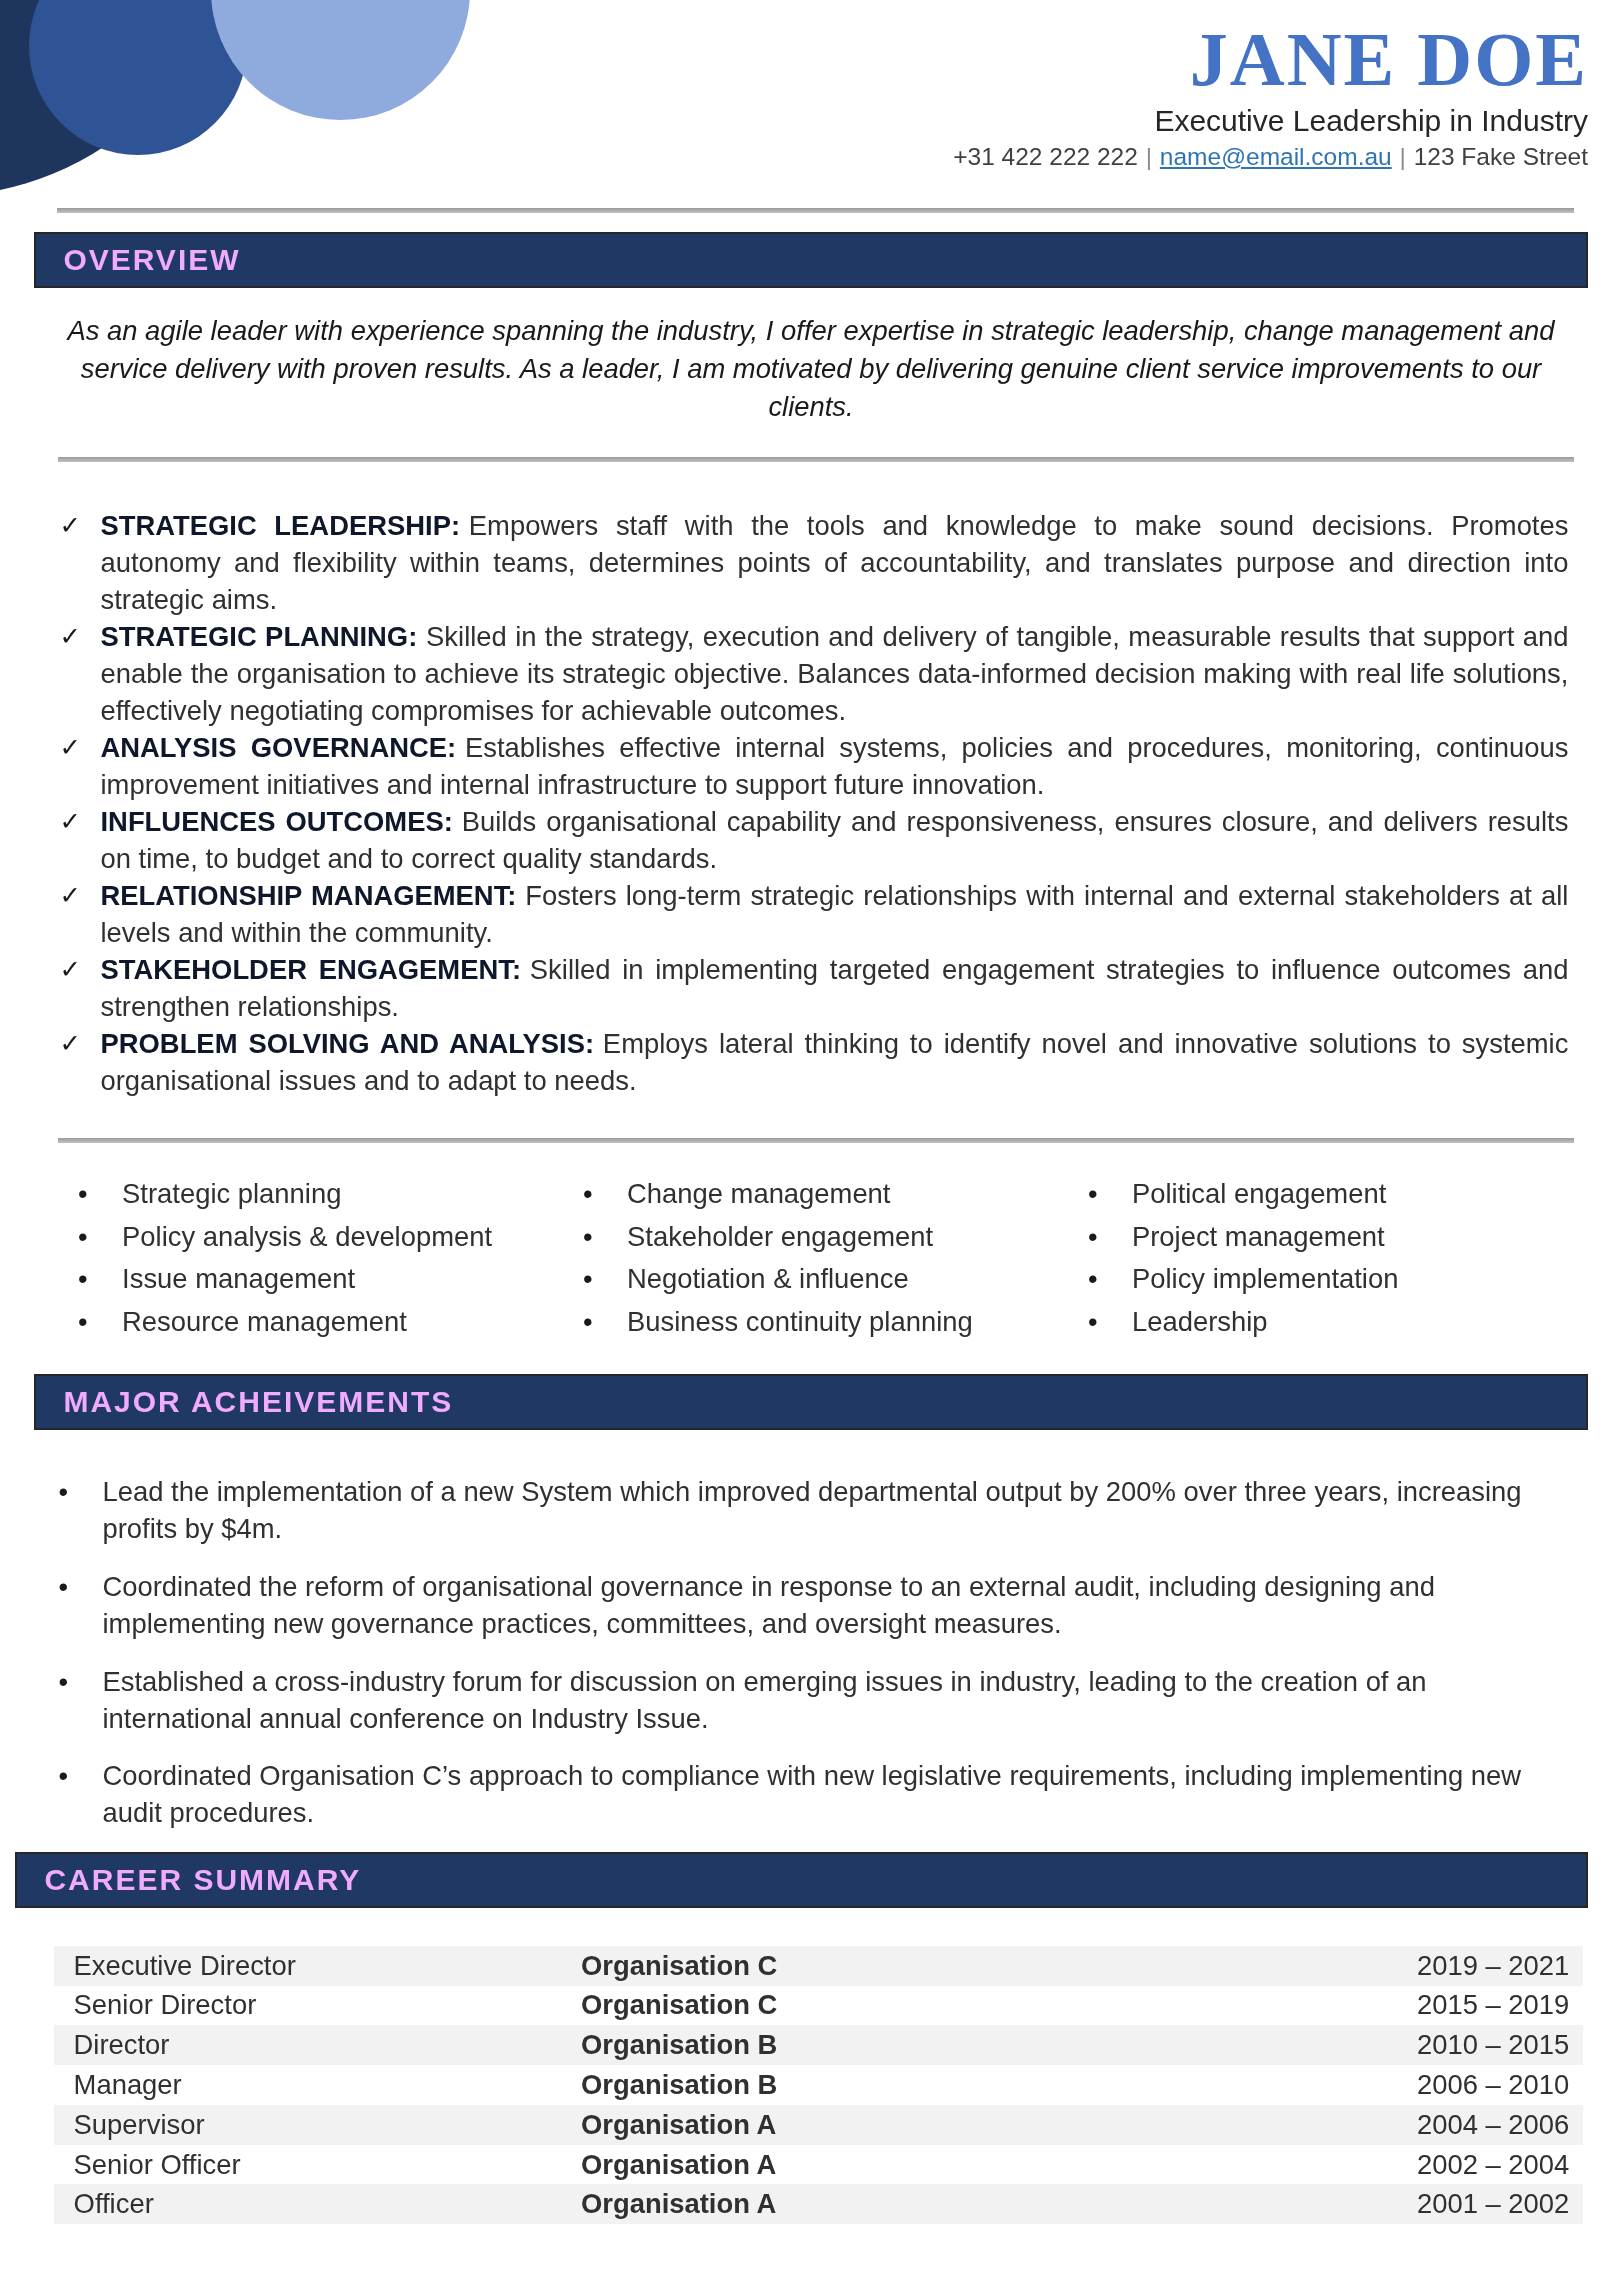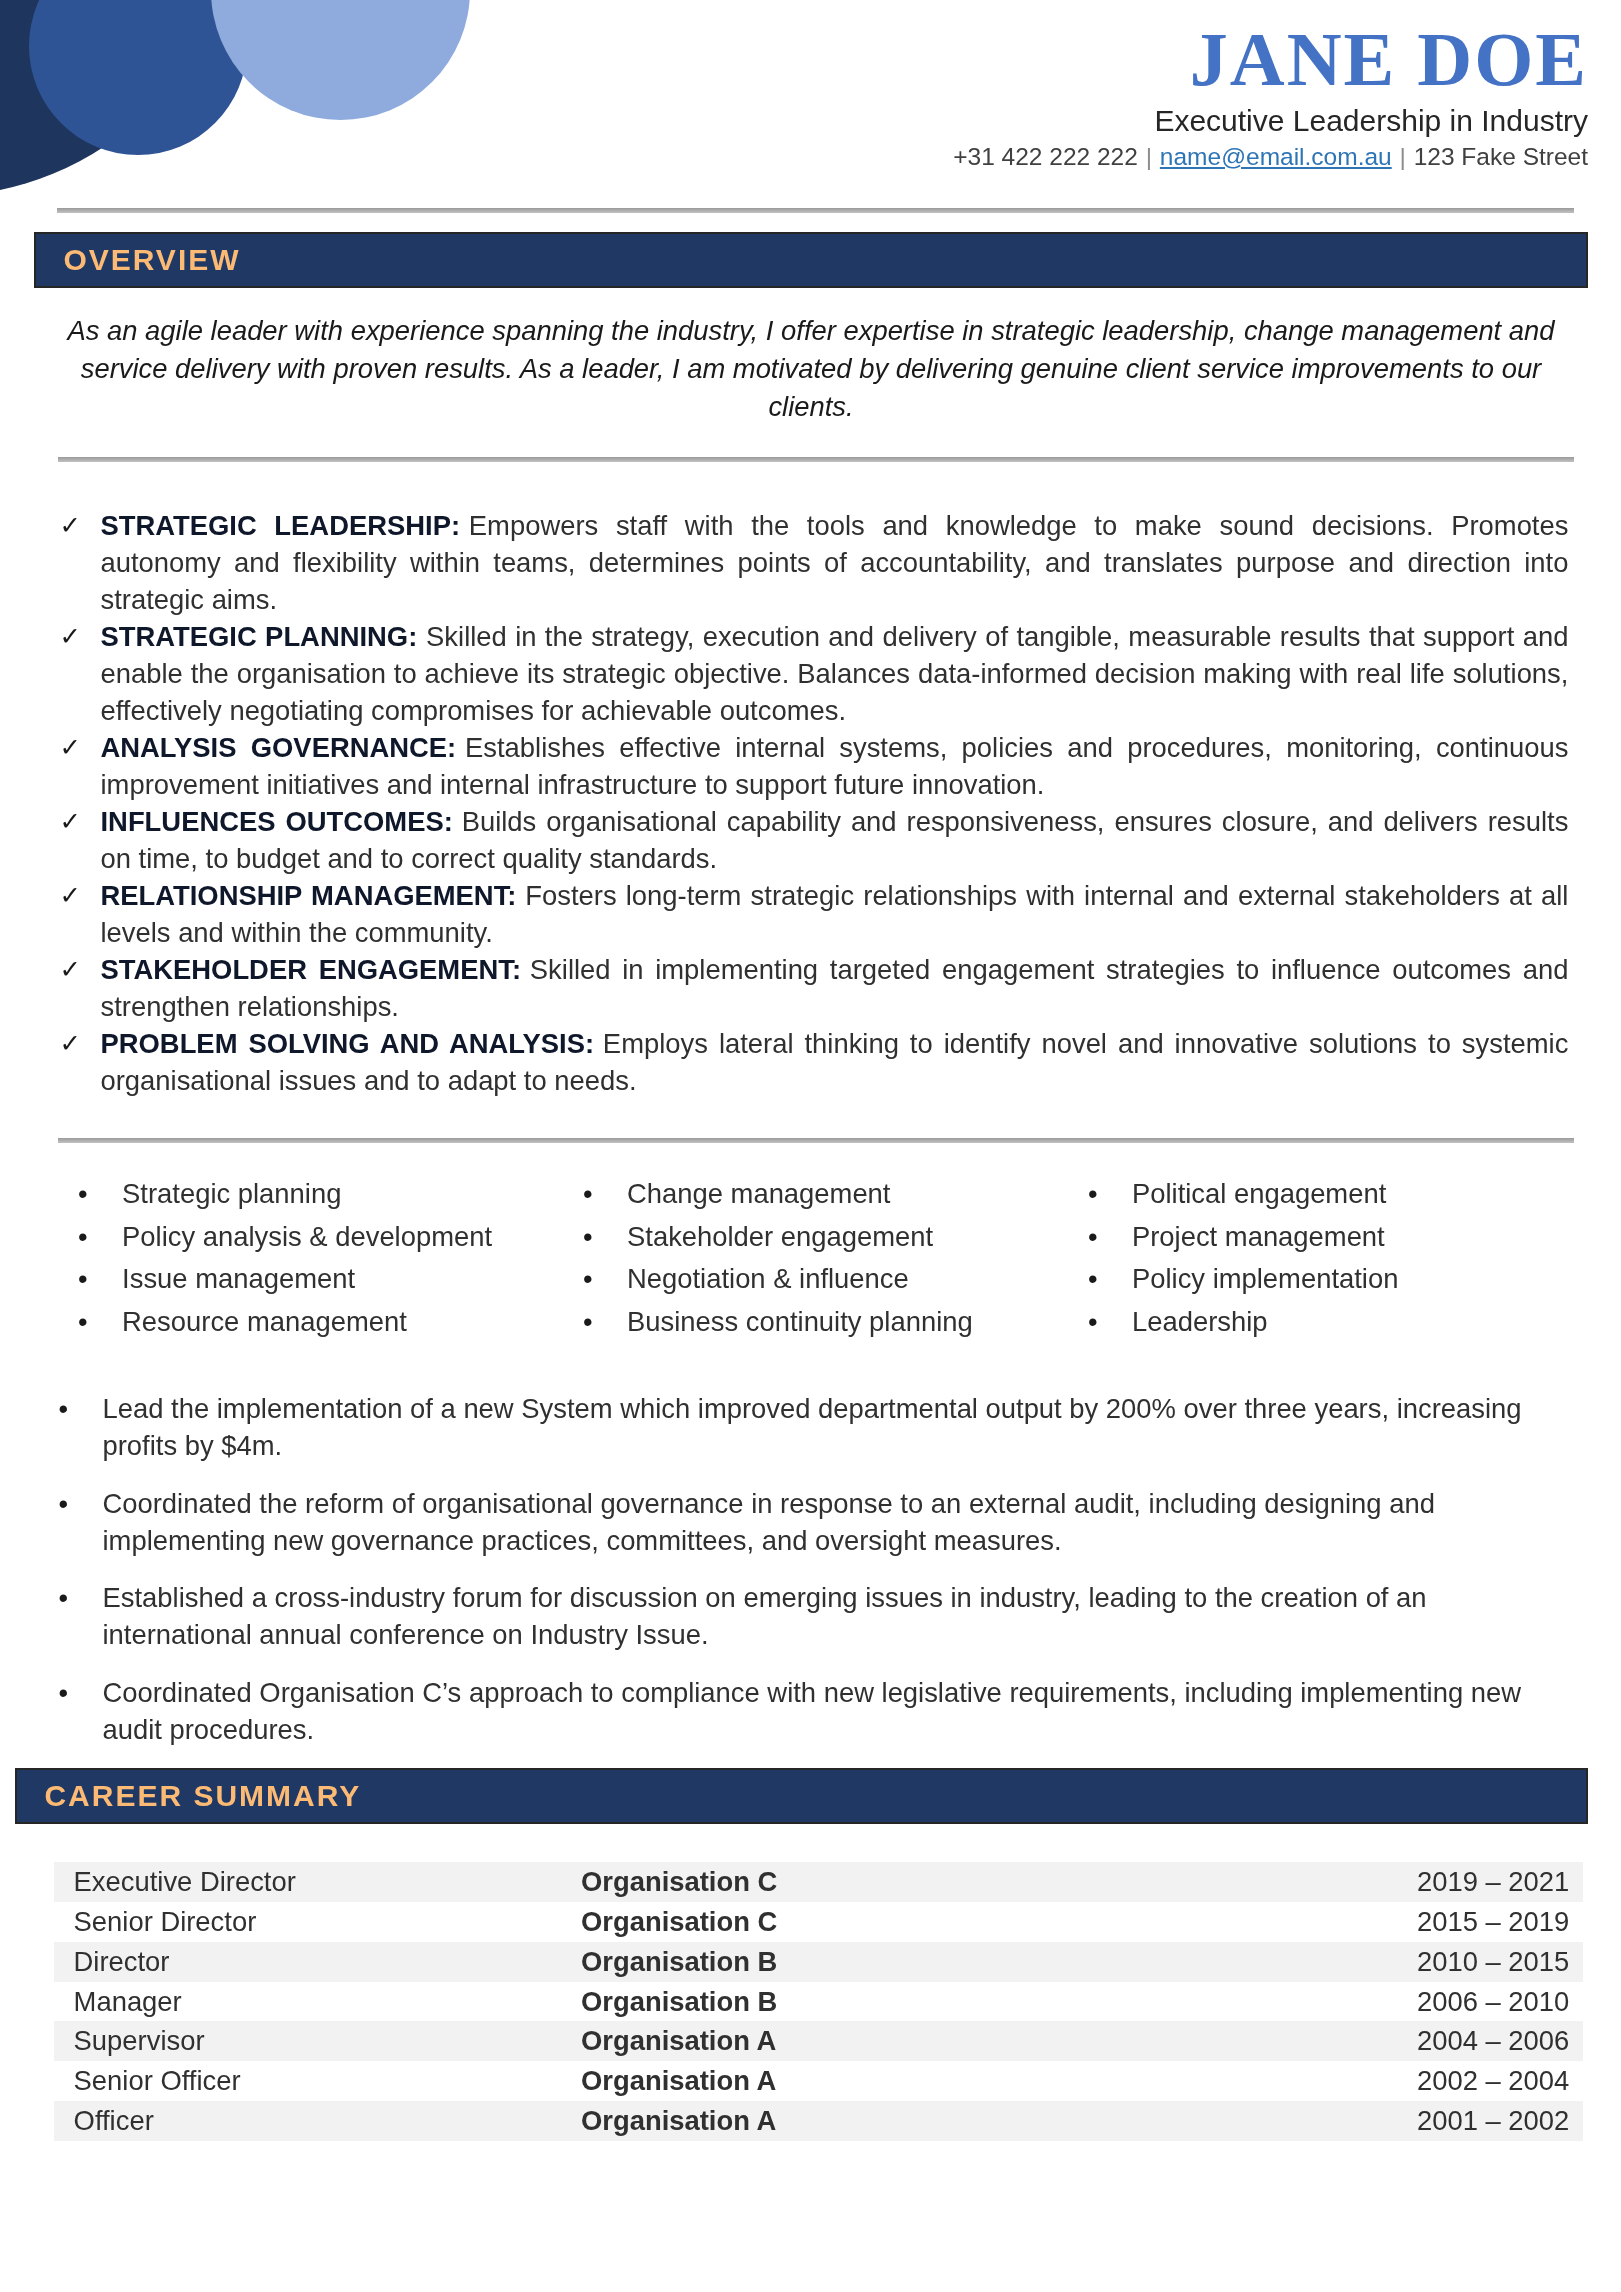--- a/index.html
+++ b/index.html
@@ -69,21 +69,21 @@
   .banner {
     margin: 19.6px 33px 0 34px;
     background: #1F3864;
     border: 2px solid #262626;
     height: 56px;
     display: flex;
     align-items: center;
     padding-left: 27.4px;
   }
   .banner .banner-text {
-    color: #fdba74;
+    color: #f0abfc;
     font-size: 30px;
     font-weight: bold;
     letter-spacing: 2px;
   }
   .content { padding: 0 33px 0 34px; }
 
   
   .summary {
     font-style: italic;
     font-size: 27.4px;
@@ -277,20 +277,23 @@
             <span>Policy implementation</span>
           </div>
         <div class="skill-item">
             <span class="bullet">•</span>
             <span>Leadership</span>
           </div>
       </div>
     </div>
   </div>
 
+  <div class="banner" style="margin-top:27.4px;">
+    <span class="banner-text">MAJOR ACHEIVEMENTS</span>
+  </div>
 
   <div class="content">
     <div class="ach-list">
       <div class="ach-item">
           <span class="bullet">•</span>
           <div class="ach-text">Lead the implementation of a new System which improved departmental output by 200% over three years, increasing profits by $4m.</div>
         </div>
       <div class="ach-item">
           <span class="bullet">•</span>
           <div class="ach-text">Coordinated the reform of organisational governance in response to an external audit, including designing and implementing new governance practices, committees, and oversight measures.</div>

